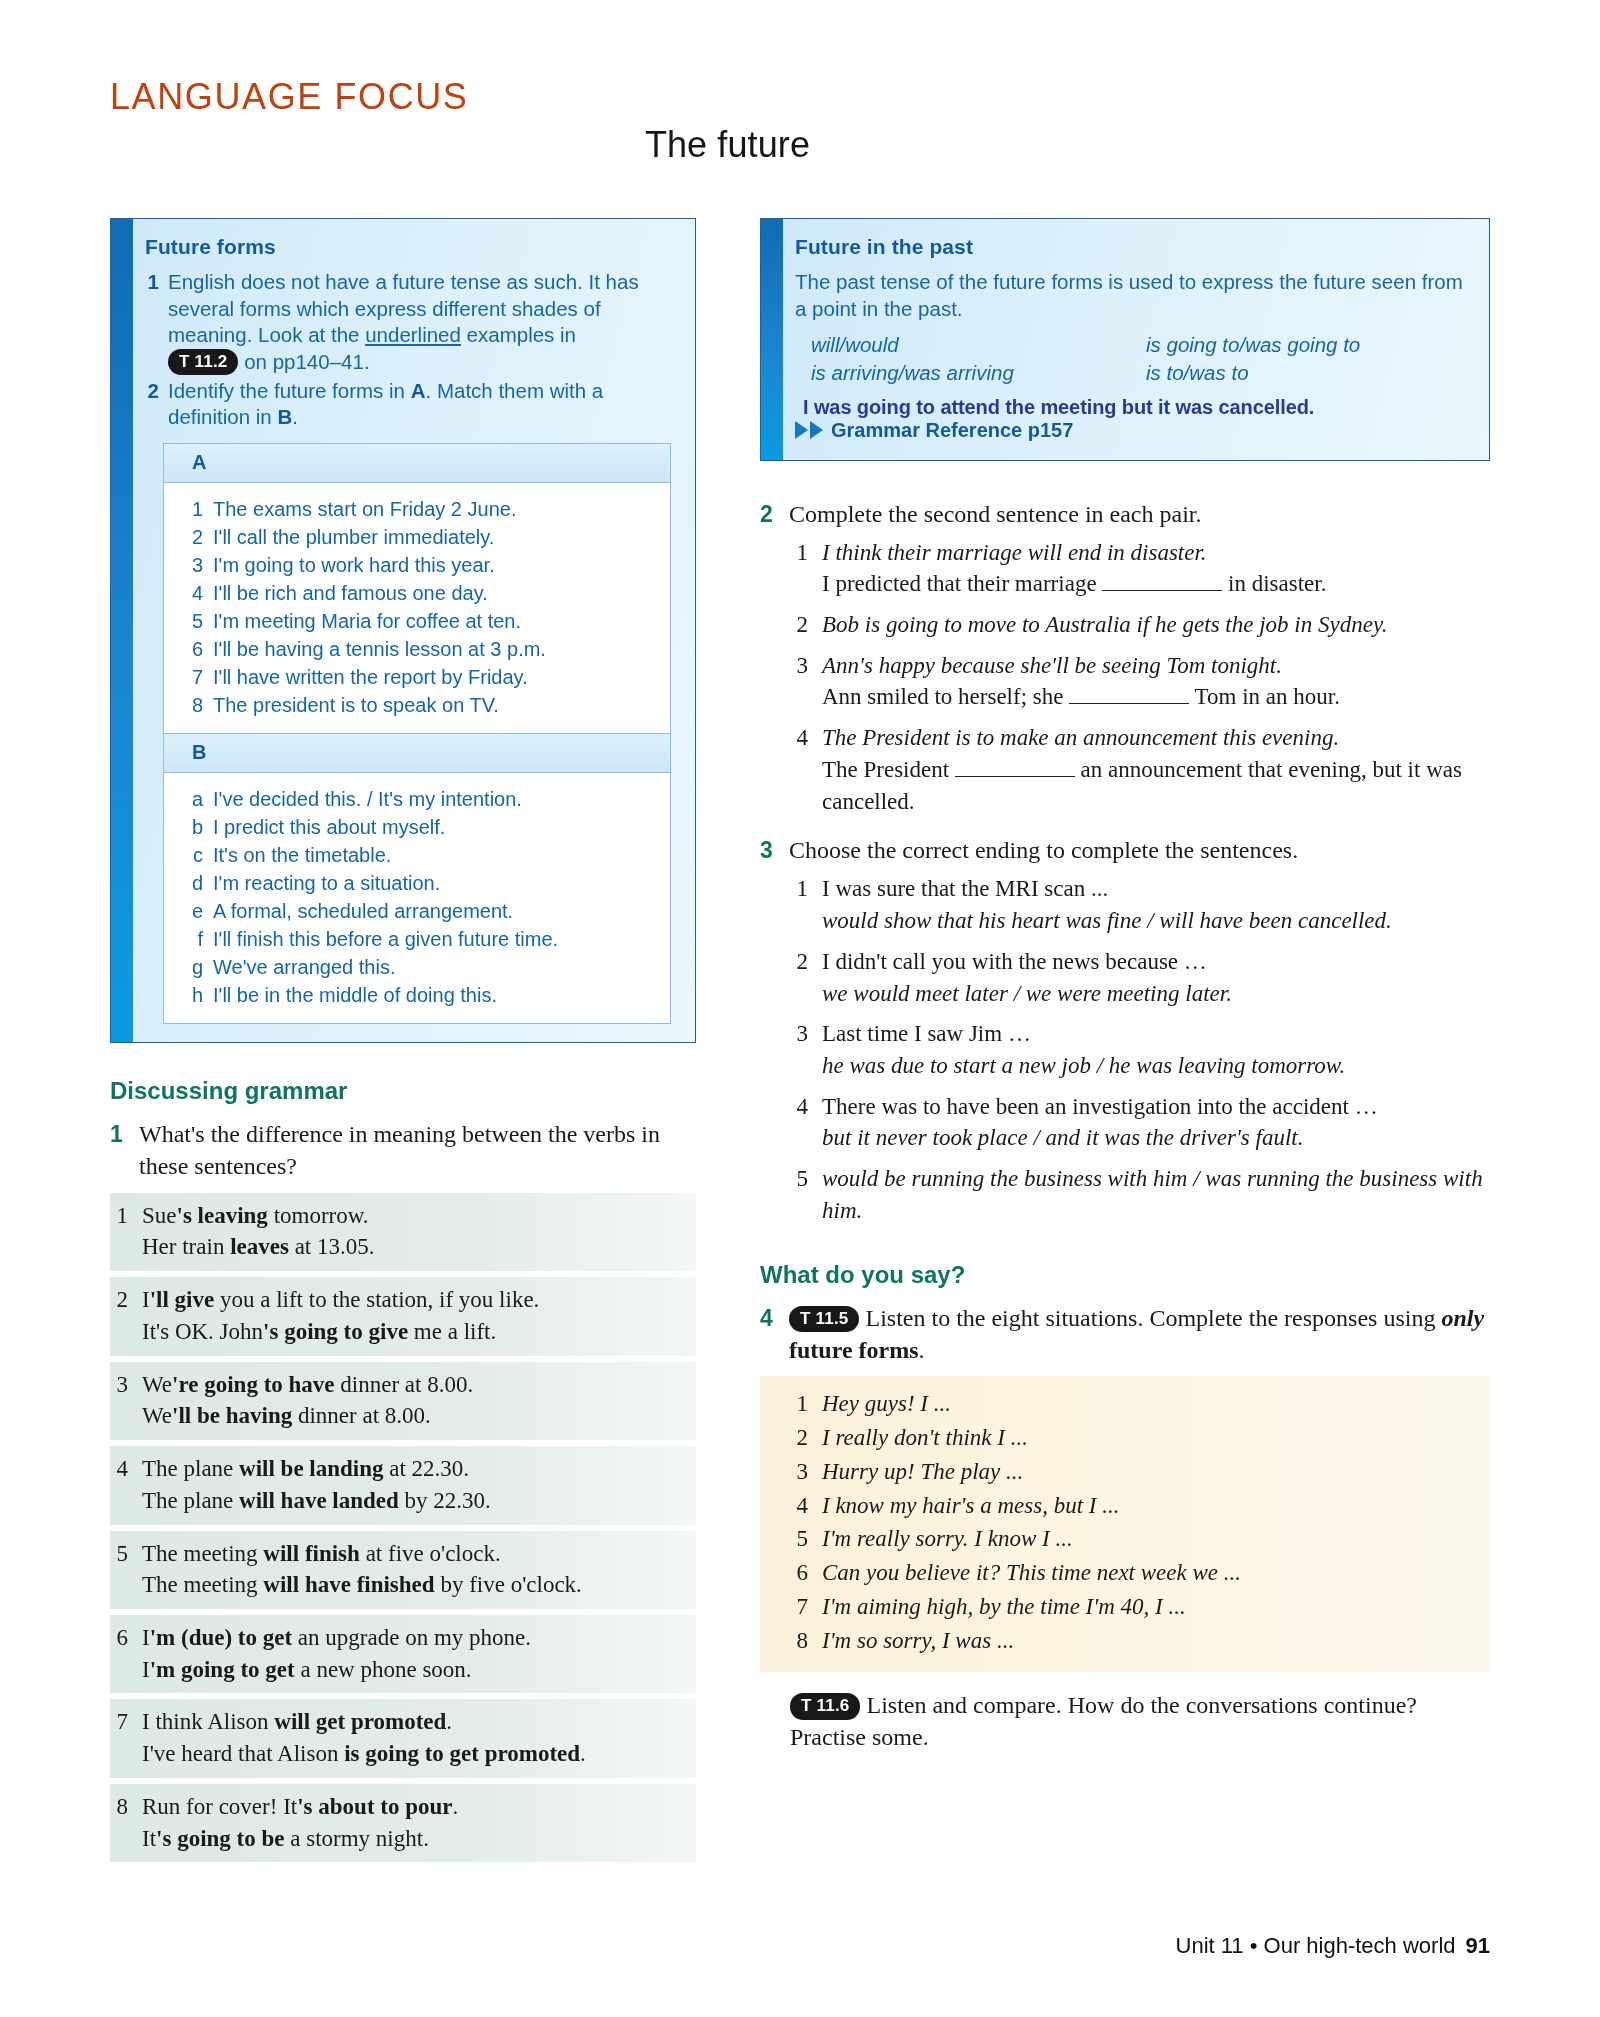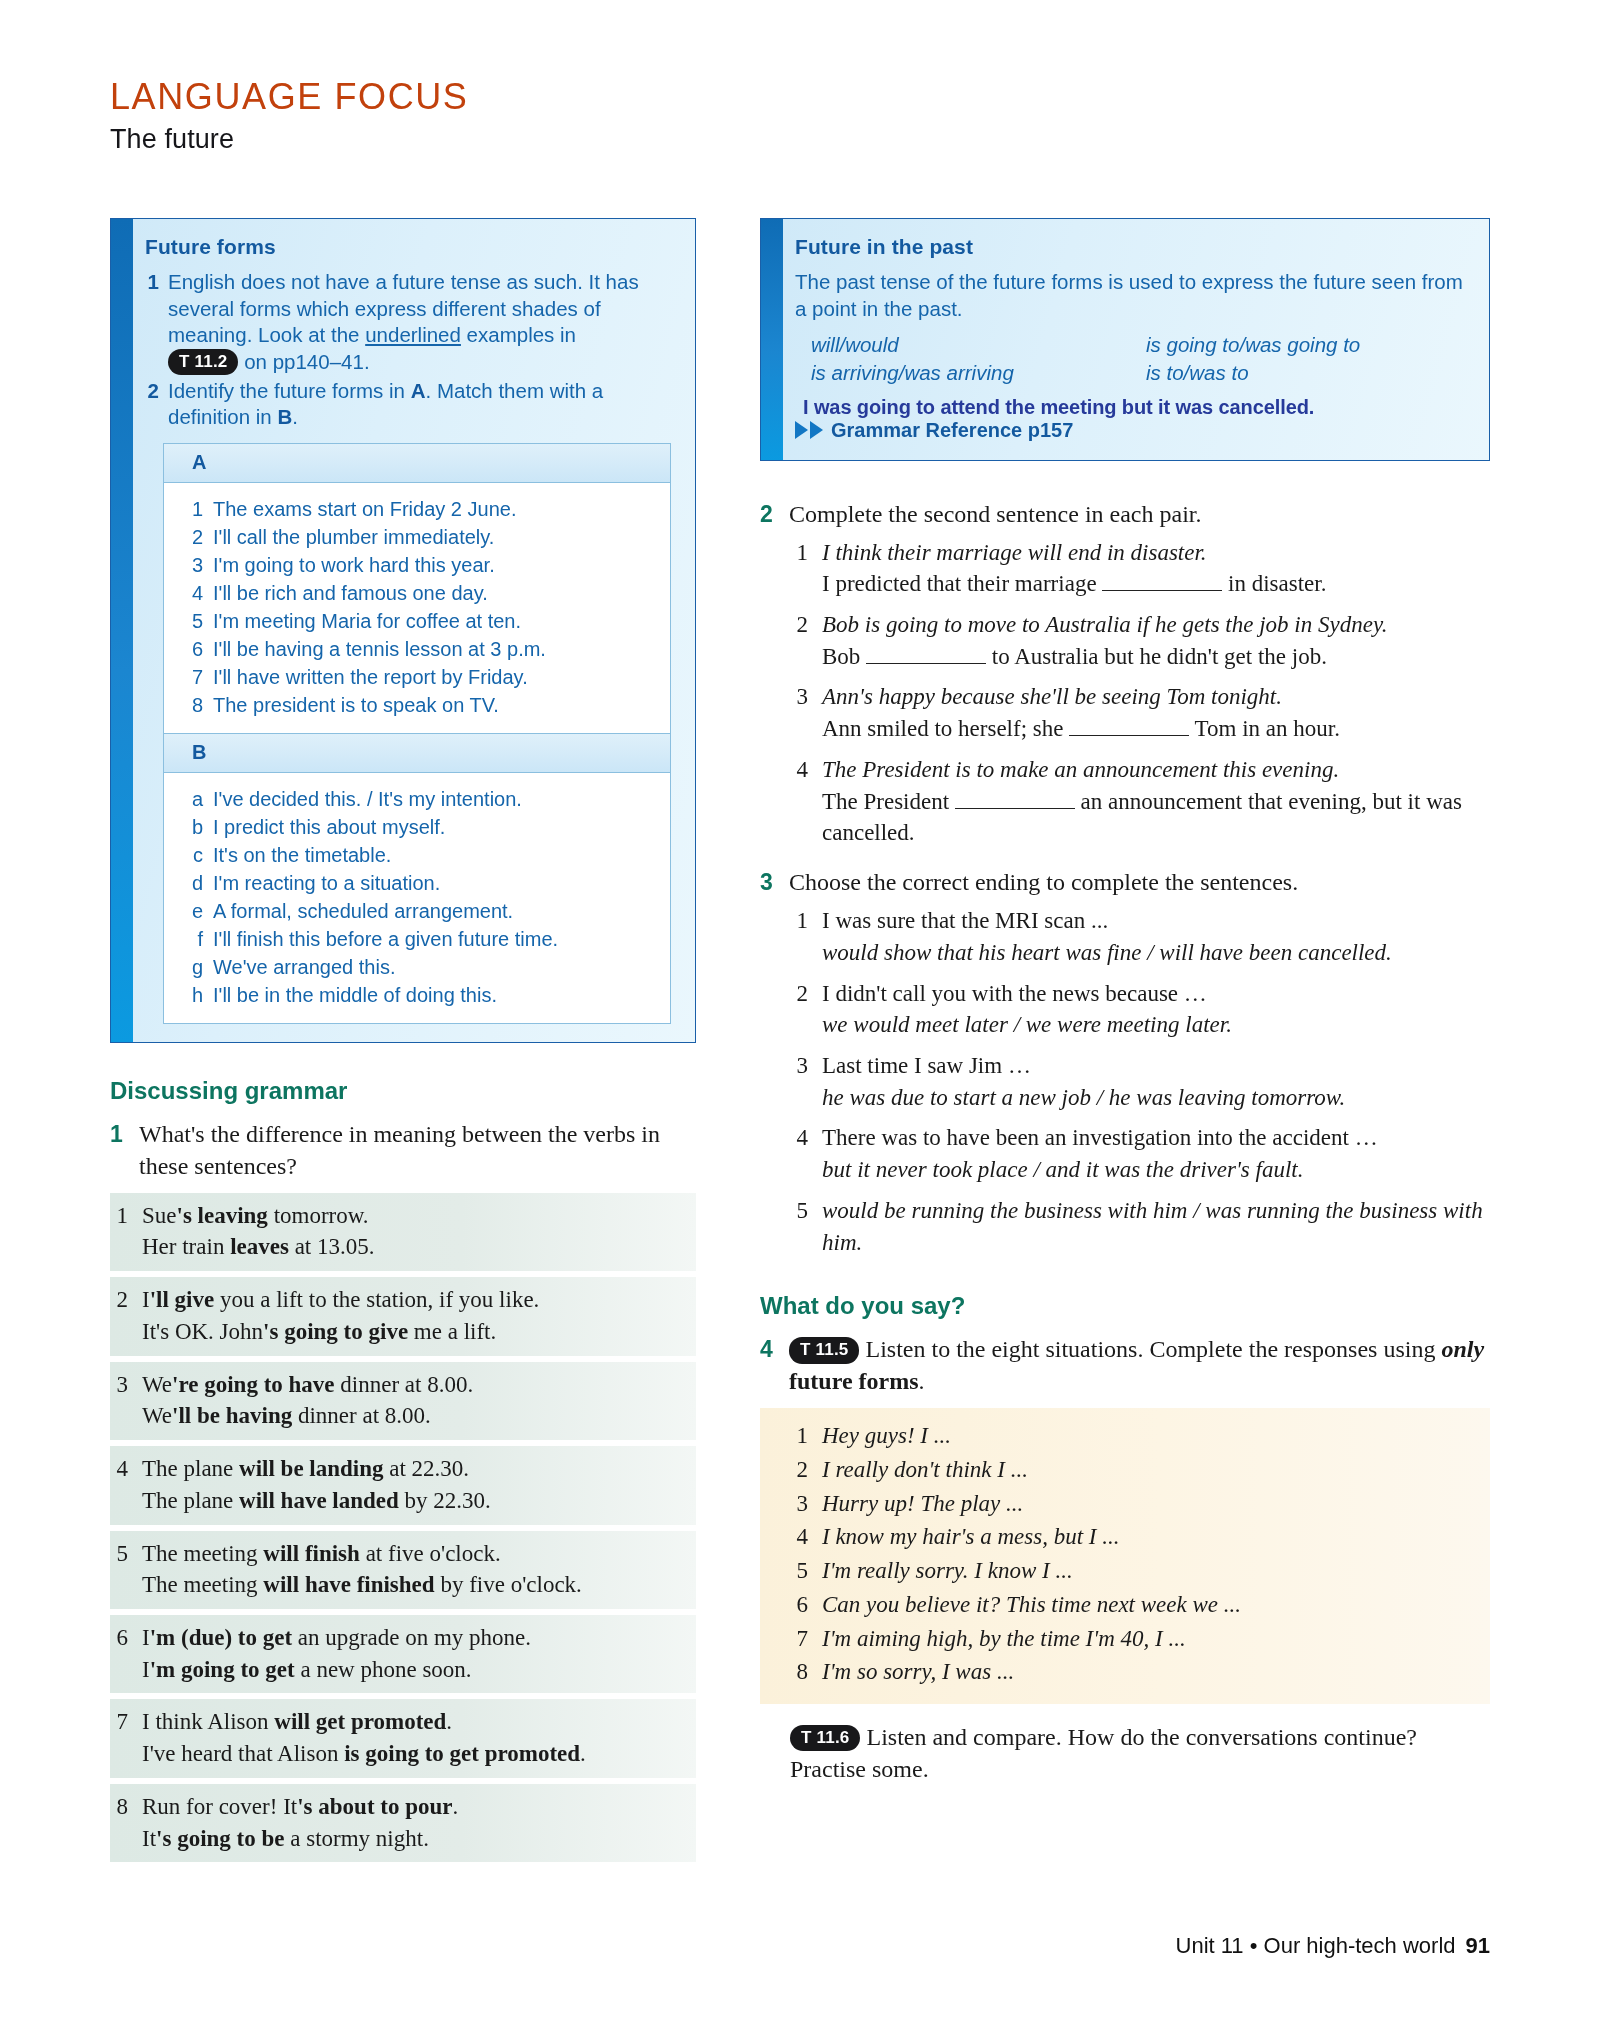--- a/index.html
+++ b/index.html
@@ -27,24 +27,25 @@
     font-family: "Liberation Sans", sans-serif;
     font-weight: 400;
     font-size: 36px;
     letter-spacing: 1.6px;
     color: #c2410c;
     line-height: 1.05;
     white-space: nowrap;
   }
   .lf-sub {
     font-family: "Liberation Sans", sans-serif;
-    font-size: 27px;
+    font-size: 36px;
     color: #16161a;
     margin-top: 8px;
     letter-spacing: 0.1px;
+    text-align: right;
   }
 
   
   .col-left  { position:absolute; left:110px;  top:218px;  width:586px; }
   .col-right { position:absolute; left:760px;  top:218px;  width:730px; }
 
   
   .bluebox {
     position: relative;
     border: 1px solid #1a5fa8;
@@ -407,21 +408,20 @@
           <div class="sub-num">1</div>
           <div class="sub-body">
             <div class="it">I think their marriage will end in disaster.</div>
             <div><span>I predicted that their marriage </span><span class="blank"></span><span> in disaster.</span></div>
           </div>
         </div>
         <div class="sub">
           <div class="sub-num">2</div>
           <div class="sub-body">
             <div class="it">Bob is going to move to Australia if he gets the job in Sydney.</div>
-            <div><span>Bob </span><span class="blank"></span><span> to Australia but he didn't get the job.</span></div>
           </div>
         </div>
         <div class="sub">
           <div class="sub-num">3</div>
           <div class="sub-body">
             <div class="it">Ann's happy because she'll be seeing Tom tonight.</div>
             <div><span>Ann smiled to herself; she </span><span class="blank"></span><span> Tom in an hour.</span></div>
           </div>
         </div>
         <div class="sub">

